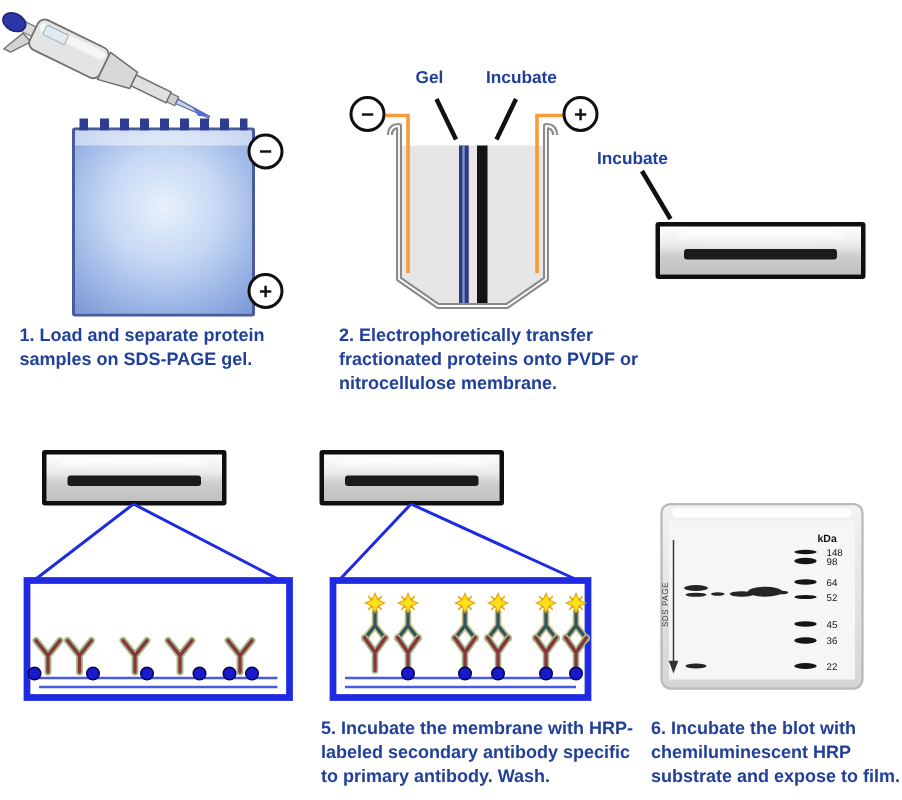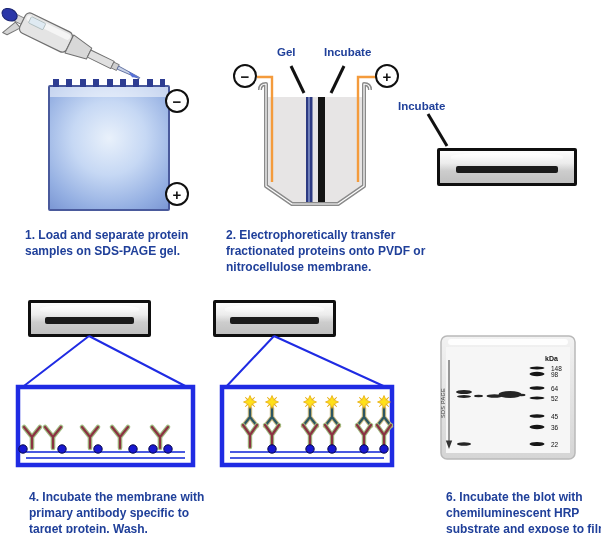--- a/index.html
+++ b/index.html
@@ -1,19 +1,19 @@
 <!DOCTYPE html>
 <html><head>
 <meta charset="utf-8">
 <style>
   html,body{margin:0;padding:0;background:#fff;}
   #canvas{position:relative;width:601px;height:533px;background:#ffffff;
           font-family:"Liberation Sans",sans-serif;overflow:hidden;}
   #canvas svg{position:absolute;font-family:"Liberation Sans",sans-serif;}
-  .caption{position:absolute;margin:12px;color:#20409A;font-size:12px;line-height:1.35;font-weight:700;}
+  .caption{position:absolute;margin:0;color:#20409A;font-size:12px;line-height:1.35;font-weight:700;}
   .lbl{position:absolute;margin:0;color:#20409A;font-size:11.5px;font-weight:700;}
   .badge{position:absolute;width:20px;height:20px;border-radius:50%;background:#fff;
          border:2.5px solid #101010;display:flex;align-items:center;justify-content:center;
          font-size:15px;font-weight:700;color:#101010;line-height:1;}
   .tray{position:absolute;border:3px solid #0f0f0f;border-radius:2px;
         background:linear-gradient(180deg,#fdfdfd 0%,#ececec 38%,#cdcdcd 62%,#c0c0c0 100%);}
   .tray::before{content:"";position:absolute;left:8%;right:8%;top:6%;height:28%;border-radius:40%;
         background:linear-gradient(180deg,rgba(255,255,255,.95),rgba(255,255,255,0));}
   .tray .bar{position:absolute;left:12%;right:12%;top:46%;height:7px;background:#1b1b1b;border-radius:2px;}
   .gel{position:absolute;left:48px;top:85px;width:118px;height:122px;
@@ -89,21 +89,21 @@
     <path d="M344,66 L331,93" stroke="#111" stroke-width="3"></path>
   </svg>
   <p class="lbl" style="left:277px;top:46px">Gel</p>
   <p class="lbl" style="left:324px;top:46px">Incubate</p>
   <div class="badge" style="left:233px;top:64px">
     <span>−</span>
   </div>
   <div class="badge" style="left:375px;top:64px">
     <span>+</span>
   </div>
-  <p class="caption" style="left:214px;top:215px;width:200px">2. Electrophoretically transfer fractionated proteins onto PVDF or nitrocellulose membrane.</p>
+  <p class="caption" style="left:226px;top:215px;width:200px">2. Electrophoretically transfer fractionated proteins onto PVDF or nitrocellulose membrane.</p>
 
   <p class="lbl" style="left:398px;top:100px">Incubate</p>
   <svg style="left:400px;top:95px" width="80" height="60" viewBox="400 95 80 60">
     <path d="M428,114 L447,146" stroke="#111" stroke-width="3"></path>
   </svg>
   <div class="tray" style="left:437px;top:148px;width:134px;height:32px">
     <div class="bar"></div>
   </div>
 
   <div class="tray" style="left:28px;top:300px;width:117px;height:31px">
@@ -120,21 +120,20 @@
     <use href="#ab-primary" x="147" y="421"></use>
     <g fill="#1818D0" stroke="#06064a" stroke-width="1">
       <circle cx="23" cy="449" r="4.2"></circle>
         <circle cx="62" cy="449" r="4.2"></circle>
         <circle cx="98" cy="449" r="4.2"></circle>
       <circle cx="133" cy="449" r="4.2"></circle>
         <circle cx="153" cy="449" r="4.2"></circle>
         <circle cx="168" cy="449" r="4.2"></circle>
     </g>
   </svg>
-  <p class="caption" style="left:17px;top:477px;width:190px">4. Incubate the membrane with primary antibody specific to target protein. Wash.</p>
 
   <div class="tray" style="left:213px;top:300px;width:117px;height:31px">
     <div class="bar"></div>
   </div>
   <svg style="left:200px;top:330px" width="200" height="145" viewBox="200 330 200 145">
     <path d="M274,336 L224,389 M274,336 L390,389" stroke="#1F2BE3" stroke-width="2" fill="none"></path>
     <rect x="222" y="387" width="170" height="78" fill="#ffffff" stroke="#1F2BE3" stroke-width="4.5"></rect>
     <path d="M230,452 L384,452 M230,458 L384,458" stroke="#4A5AE0" stroke-width="1.8"></path>
     <use href="#ab-unit" x="235" y="395"></use>
     <use href="#ab-unit" x="257" y="395"></use>
@@ -143,20 +142,21 @@
     <use href="#ab-unit" x="349" y="395"></use>
     <use href="#ab-unit" x="369" y="395"></use>
     <g fill="#1818D0" stroke="#06064a" stroke-width="1">
       <circle cx="272" cy="449" r="4.2"></circle>
         <circle cx="310" cy="449" r="4.2"></circle>
         <circle cx="332" cy="449" r="4.2"></circle>
       <circle cx="364" cy="449" r="4.2"></circle>
         <circle cx="384" cy="449" r="4.2"></circle>
     </g>
   </svg>
+  <p class="caption" style="left:214px;top:477px;width:212px">5. Incubate the membrane with HRP-labeled secondary antibody specific to primary antibody. Wash.</p>
 
   <svg style="left:435px;top:330px" width="150" height="135" viewBox="435 330 150 135">
     <rect x="441" y="336" width="134" height="123" rx="6" fill="url(#filmGrad)" stroke="#b9b9b9" stroke-width="1.5"></rect>
     <rect x="446" y="347" width="124" height="106" fill="#f6f6f6"></rect>
     <rect x="448" y="339" width="120" height="6" rx="3" fill="#ffffff" opacity="0.9"></rect>
     <line x1="449" y1="360" x2="449" y2="442" stroke="#3a3a3a" stroke-width="1"></line>
     <path d="M449,449 L445.8,440.5 L452.2,440.5 Z" fill="#333"></path>
     <text x="445" y="403" transform="rotate(-90 445 403)" text-anchor="middle" font-size="5.5" letter-spacing="0.3" fill="#3a3a3a">SDS PAGE</text>
     <text x="545" y="361" font-size="7" font-weight="bold" fill="#111">kDa</text>
     <g fill="#161616">

